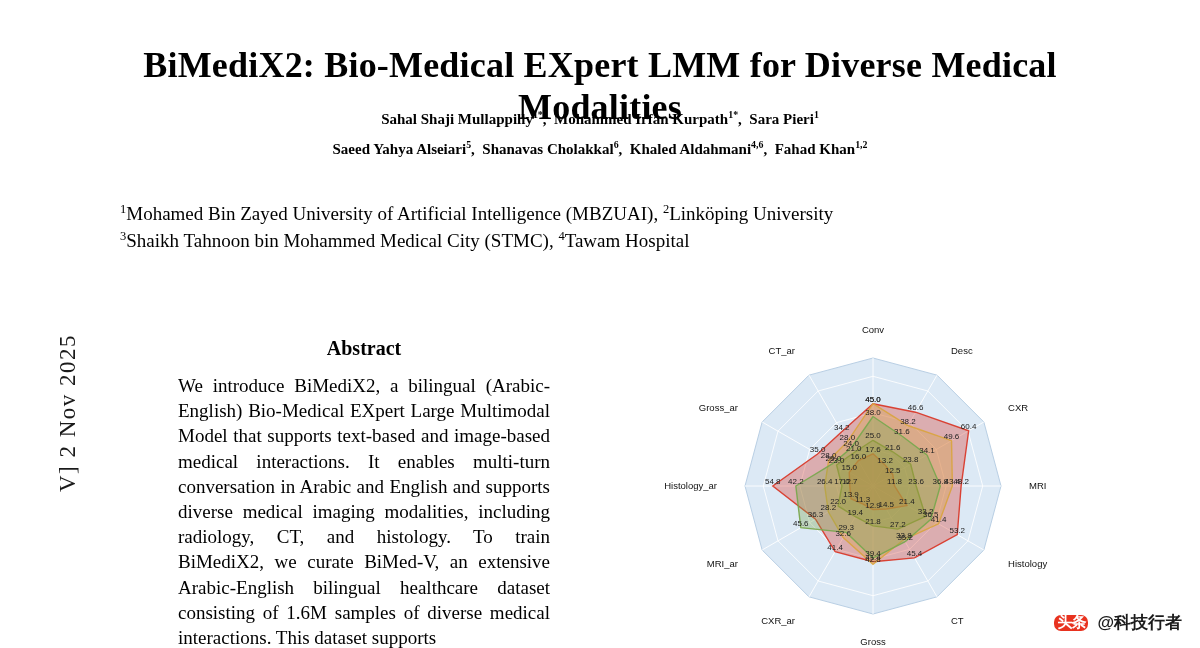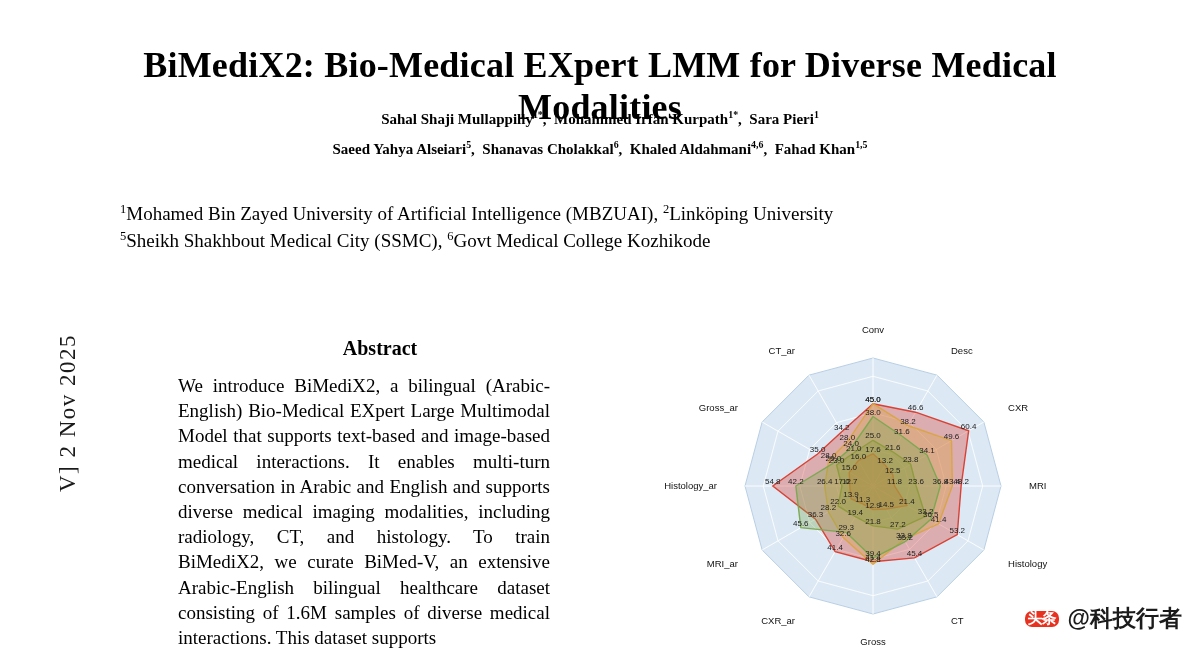--- a/index.html
+++ b/index.html
@@ -70,21 +70,21 @@
     top: 200px;
     width: 960px;
     font-size: 19px;
     font-weight: normal;
     line-height: 27px;
   }
   .affiliations sup { font-weight: normal; }
 
   .abstract-head {
     position: absolute;
-    left: 194px;
+    left: 178px;
     top: 337px;
     width: 372px;
     text-align: center;
     font-size: 20px;
     font-weight: bold;
   }
 
   .abstract-body {
     position: absolute;
     left: 178px;
@@ -136,49 +136,49 @@
     background: #e8321f;
     color: #ffffff;
     font-size: 15px;
     font-weight: bold;
     display: flex;
     align-items: center;
     justify-content: center;
     letter-spacing: -1px;
   }
   .wm-text {
-    font-size: 23px;
+    font-size: 17px;
     color: #1b1b1b;
     font-weight: bold;
   }
 </style>
 </head>
 <body>
 
 <div class="page">
 
   <div class="arxiv-stamp">V]  2 Nov 2025</div>
 
   <div class="title">BiMediX2: Bio-Medical EXpert LMM for Diverse Medical Modalities</div>
 
   <div class="authors">
     <div class="line">
       Sahal Shaji Mullappilly<sup>1*</sup>,&nbsp; Mohammed Irfan Kurpath<sup>1*</sup>,&nbsp; Sara Pieri<sup>1</sup>
     </div>
     <div class="line">
-      Saeed Yahya Alseiari<sup>5</sup>,&nbsp; Shanavas Cholakkal<sup>6</sup>,&nbsp; Khaled Aldahmani<sup>4,6</sup>,&nbsp; Fahad Khan<sup>1,5</sup>
+      Saeed Yahya Alseiari<sup>5</sup>,&nbsp; Shanavas Cholakkal<sup>6</sup>,&nbsp; Khaled Aldahmani<sup>4,6</sup>,&nbsp; Fahad Khan<sup>1,2</sup>
     </div>
   </div>
 
   <div class="affiliations">
     <div>
       <sup>1</sup>Mohamed Bin Zayed University of Artificial Intelligence (MBZUAI), <sup>2</sup>Linköping University
     </div>
     <div>
-      <sup>5</sup>Sheikh Shakhbout Medical City (SSMC), <sup>6</sup>Govt Medical College Kozhikode
+      <sup>3</sup>Shaikh Tahnoon bin Mohammed Medical City (STMC), <sup>4</sup>Tawam Hospital
     </div>
   </div>
 
   <div class="abstract-head">Abstract</div>
   <div class="abstract-body">We introduce BiMediX2, a bilingual (Arabic-English) Bio-Medical EXpert Large Multimodal Model that supports text-based and image-based medical interactions. It enables multi-turn conversation in Arabic and English and supports diverse medical imaging modalities, including radiology, CT, and histology. To train BiMediX2, we curate BiMed-V, an extensive Arabic-English bilingual healthcare dataset consisting of 1.6M samples of diverse medical interactions. This dataset supports</div>
 
   <div class="figure">
     <svg id="radar-svg" width="600" height="330" viewBox="0 0 600 330">
         <polygon points="265,40 329,57.148748315591845 375.8512516844081,104 393,168 375.85125168440817,231.99999999999997 329,278.85125168440817 265,296 201.00000000000003,278.85125168440817 154.1487483155919,232.00000000000006 137,168.00000000000003 154.14874831559186,103.99999999999999 200.99999999999994,57.14874831559189" fill="#dce9f5" stroke="#b9cfe4" stroke-width="1"></polygon>
         <polygon points="265,131.42857142857144 283.2857142857143,136.3282138044548 296.67178619554517,149.71428571428572 301.57142857142856,168 296.67178619554517,186.28571428571428 283.2857142857143,199.6717861955452 265,204.57142857142856 246.71428571428572,199.6717861955452 233.32821380445483,186.2857142857143 228.42857142857144,168 233.32821380445483,149.71428571428572 246.7142857142857,136.32821380445483" fill="none" stroke="#ffffff" stroke-width="1" opacity="0.85"></polygon>

